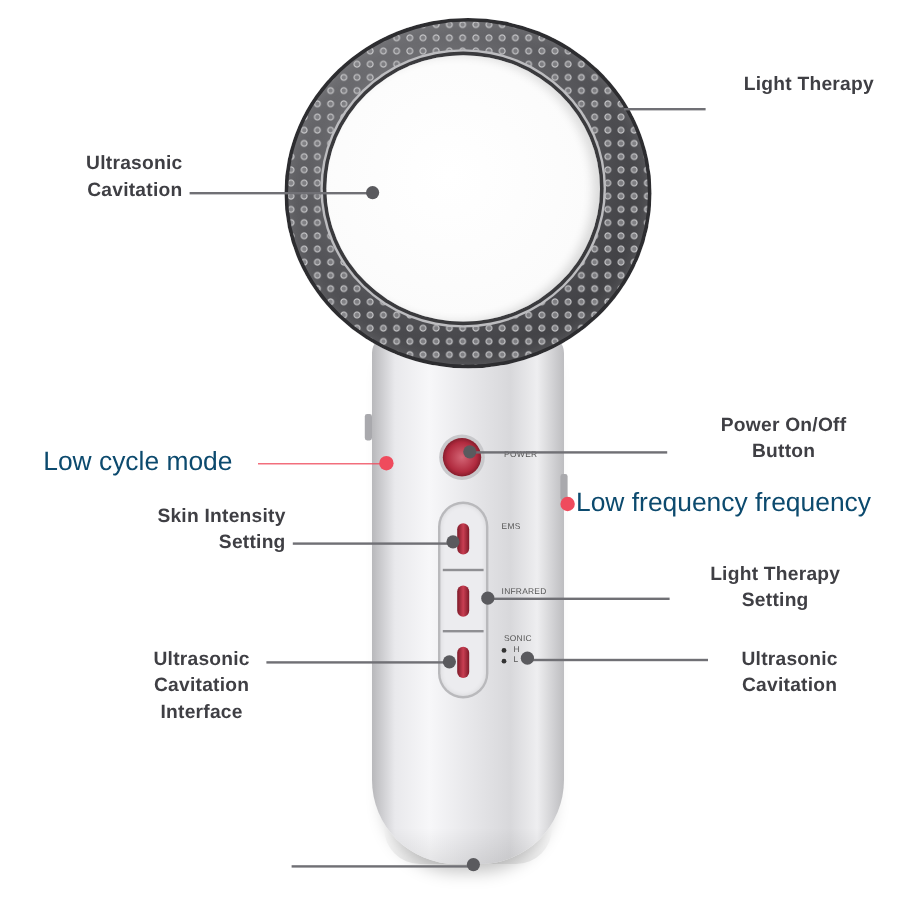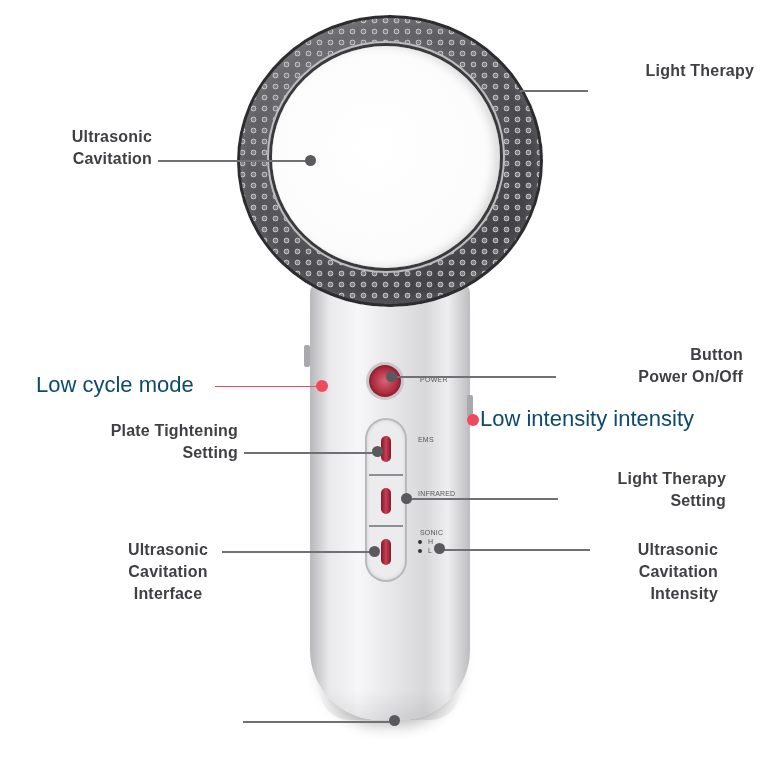--- a/index.html
+++ b/index.html
@@ -1,20 +1,20 @@
 <!DOCTYPE html>
 <html><head>
   <meta charset="utf-8">
   <style>
     html, body { margin: 0; padding: 0; background: #ffffff; }
     body { width: 768px; height: 768px; position: relative; overflow: hidden; font-family: "Liberation Sans", "DejaVu Sans", sans-serif; }
     .abs { position: absolute; }
     .label { position: absolute; color: #3f3f44; font-size: 16px; font-weight: bold; line-height: 22px; letter-spacing: 0.2px; }
     .label.right { text-align: right; }
-    .label.left { text-align: right; }
+    .label.left { text-align: center; }
     .label.center { text-align: center; }
     .label span { display: block; }
     .red-label { position: absolute; color: #0c4a6e; font-size: 22px; line-height: 28px; white-space: nowrap; }
     .line { position: absolute; height: 1.5px; background: #707075; }
     .line.red { background: #ef4b5d; height: 1.2px; }
     .dot { position: absolute; width: 11px; height: 11px; border-radius: 50%; background: #5a5a5e; }
     .dot.red { background: #ef4b5d; width: 12px; height: 12px; }
 
     
     .handle { position: absolute; left: 310px; top: 280px; width: 160px; height: 440px;
@@ -95,31 +95,31 @@
 <div class="label left" style="left:594px; top:60px; width:160px;">
   <span>Light Therapy</span>
 </div>
 <div class="line" style="left:520px; top:90px; width:68px;"></div>
 
 <div class="red-label" style="left:36px; top:371px;">Low cycle mode</div>
 <div class="line red" style="left:215px; top:386px; width:105px;"></div>
 <div class="dot red" style="left:316px; top:380px;"></div>
 
 <div class="label left" style="left:563px; top:344px; width:180px;">
+  <span>Power On/Off</span>
   <span>Button</span>
-  <span>Power On/Off</span>
 </div>
 <div class="line" style="left:392px; top:376px; width:164px;"></div>
 <div class="dot" style="left:386px; top:371px;"></div>
 
 <div class="dot red" style="left:467px; top:414px;"></div>
-<div class="red-label" style="left:480px; top:405px;">Low intensity intensity</div>
+<div class="red-label" style="left:480px; top:405px;">Low frequency frequency</div>
 
 <div class="label right" style="left:80px; top:420px; width:158px;">
-  <span>Plate Tightening</span>
+  <span>Skin Intensity</span>
   <span>Setting</span>
 </div>
 <div class="line" style="left:244px; top:452px; width:134px;"></div>
 <div class="dot" style="left:372px; top:446px;"></div>
 
 <div class="label left" style="left:566px; top:468px; width:160px;">
   <span>Light Therapy</span>
   <span>Setting</span>
 </div>
 <div class="line" style="left:406px; top:498px; width:152px;"></div>
@@ -129,19 +129,18 @@
   <span>Ultrasonic</span>
   <span>Cavitation</span>
   <span>Interface</span>
 </div>
 <div class="line" style="left:222px; top:551px; width:152px;"></div>
 <div class="dot" style="left:369px; top:546px;"></div>
 
 <div class="label left" style="left:598px; top:539px; width:120px;">
   <span>Ultrasonic</span>
   <span>Cavitation</span>
-  <span>Intensity</span>
 </div>
 <div class="line" style="left:440px; top:549px; width:150px;"></div>
 <div class="dot" style="left:434px; top:543px;"></div>
 
 <div class="line" style="left:243px; top:721px; width:150px;"></div>
 <div class="dot" style="left:389px; top:715px;"></div>
 
 </body></html>

